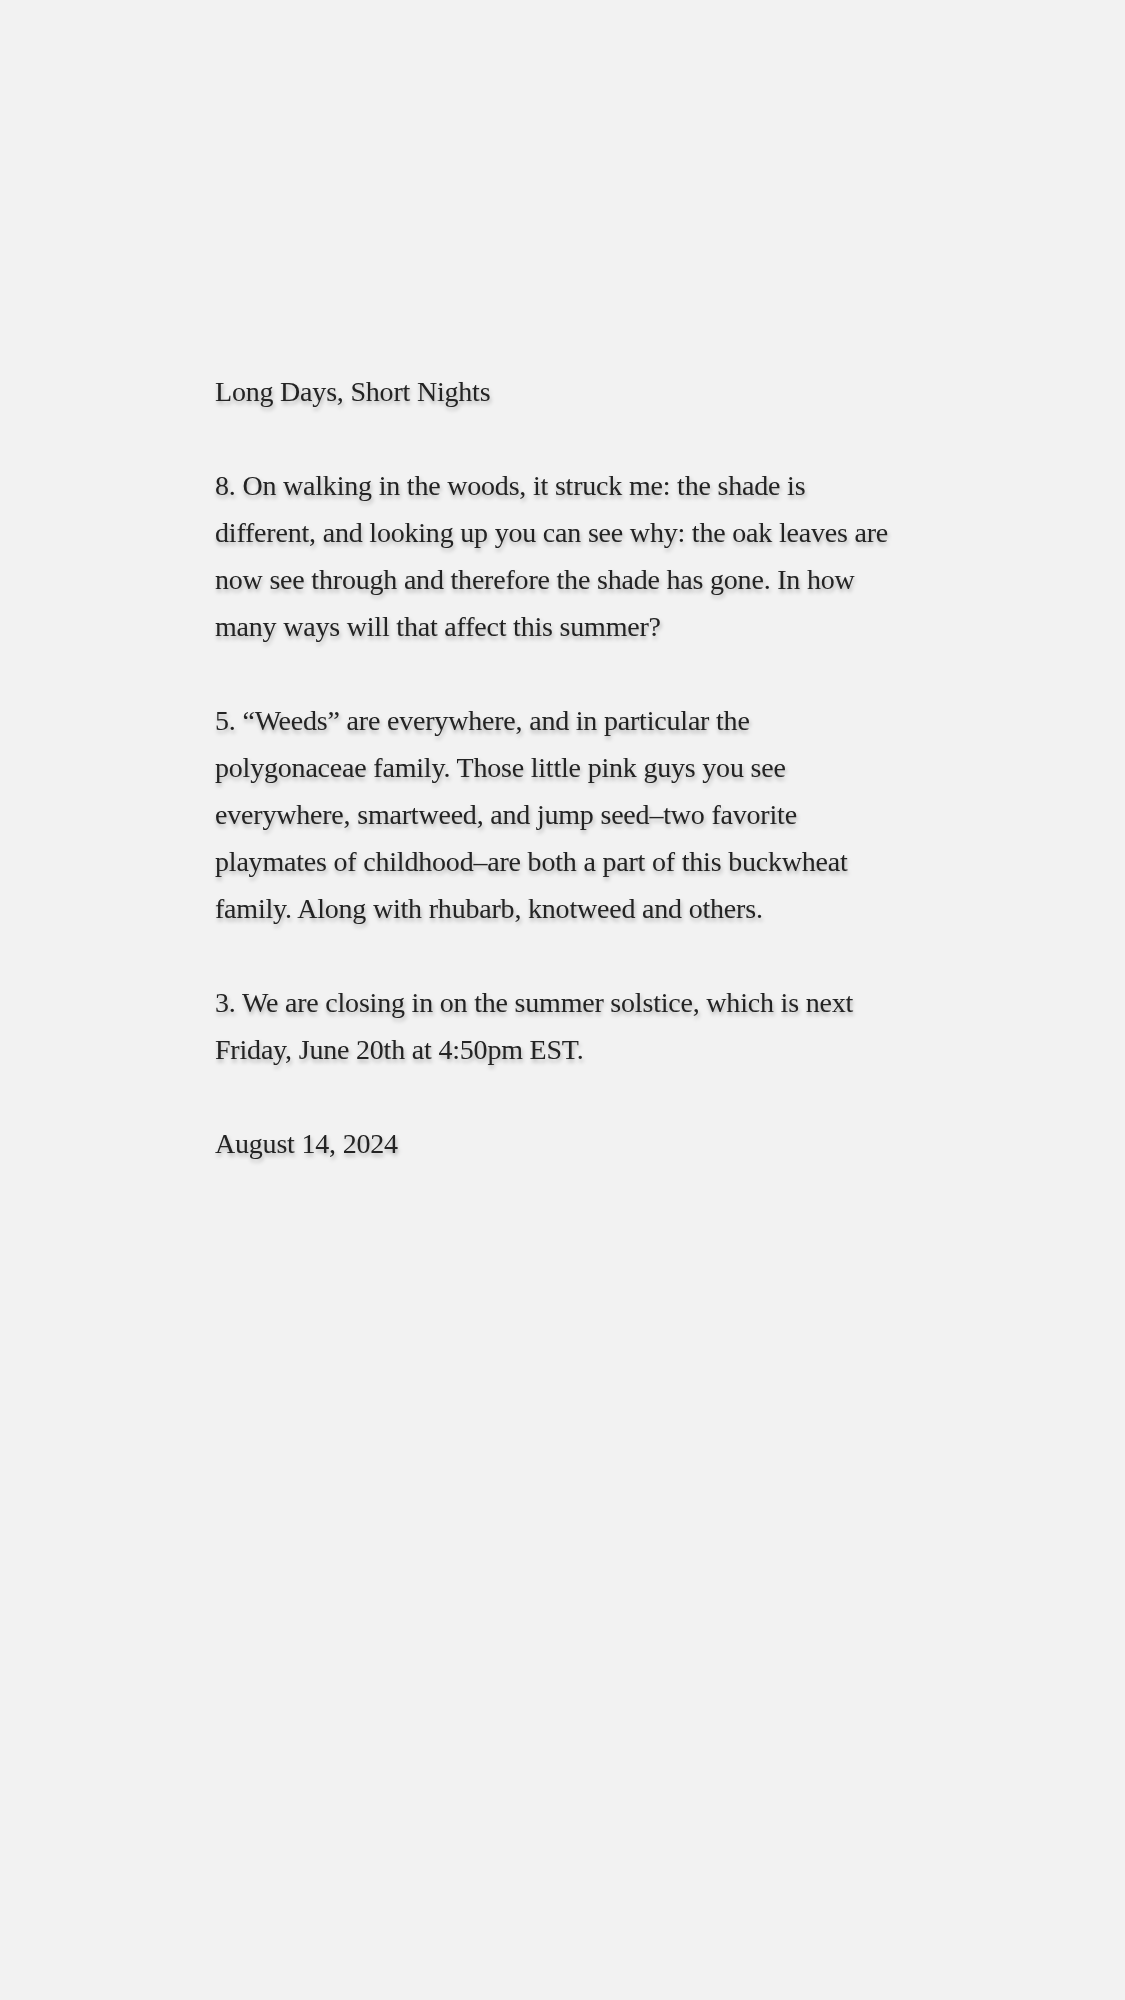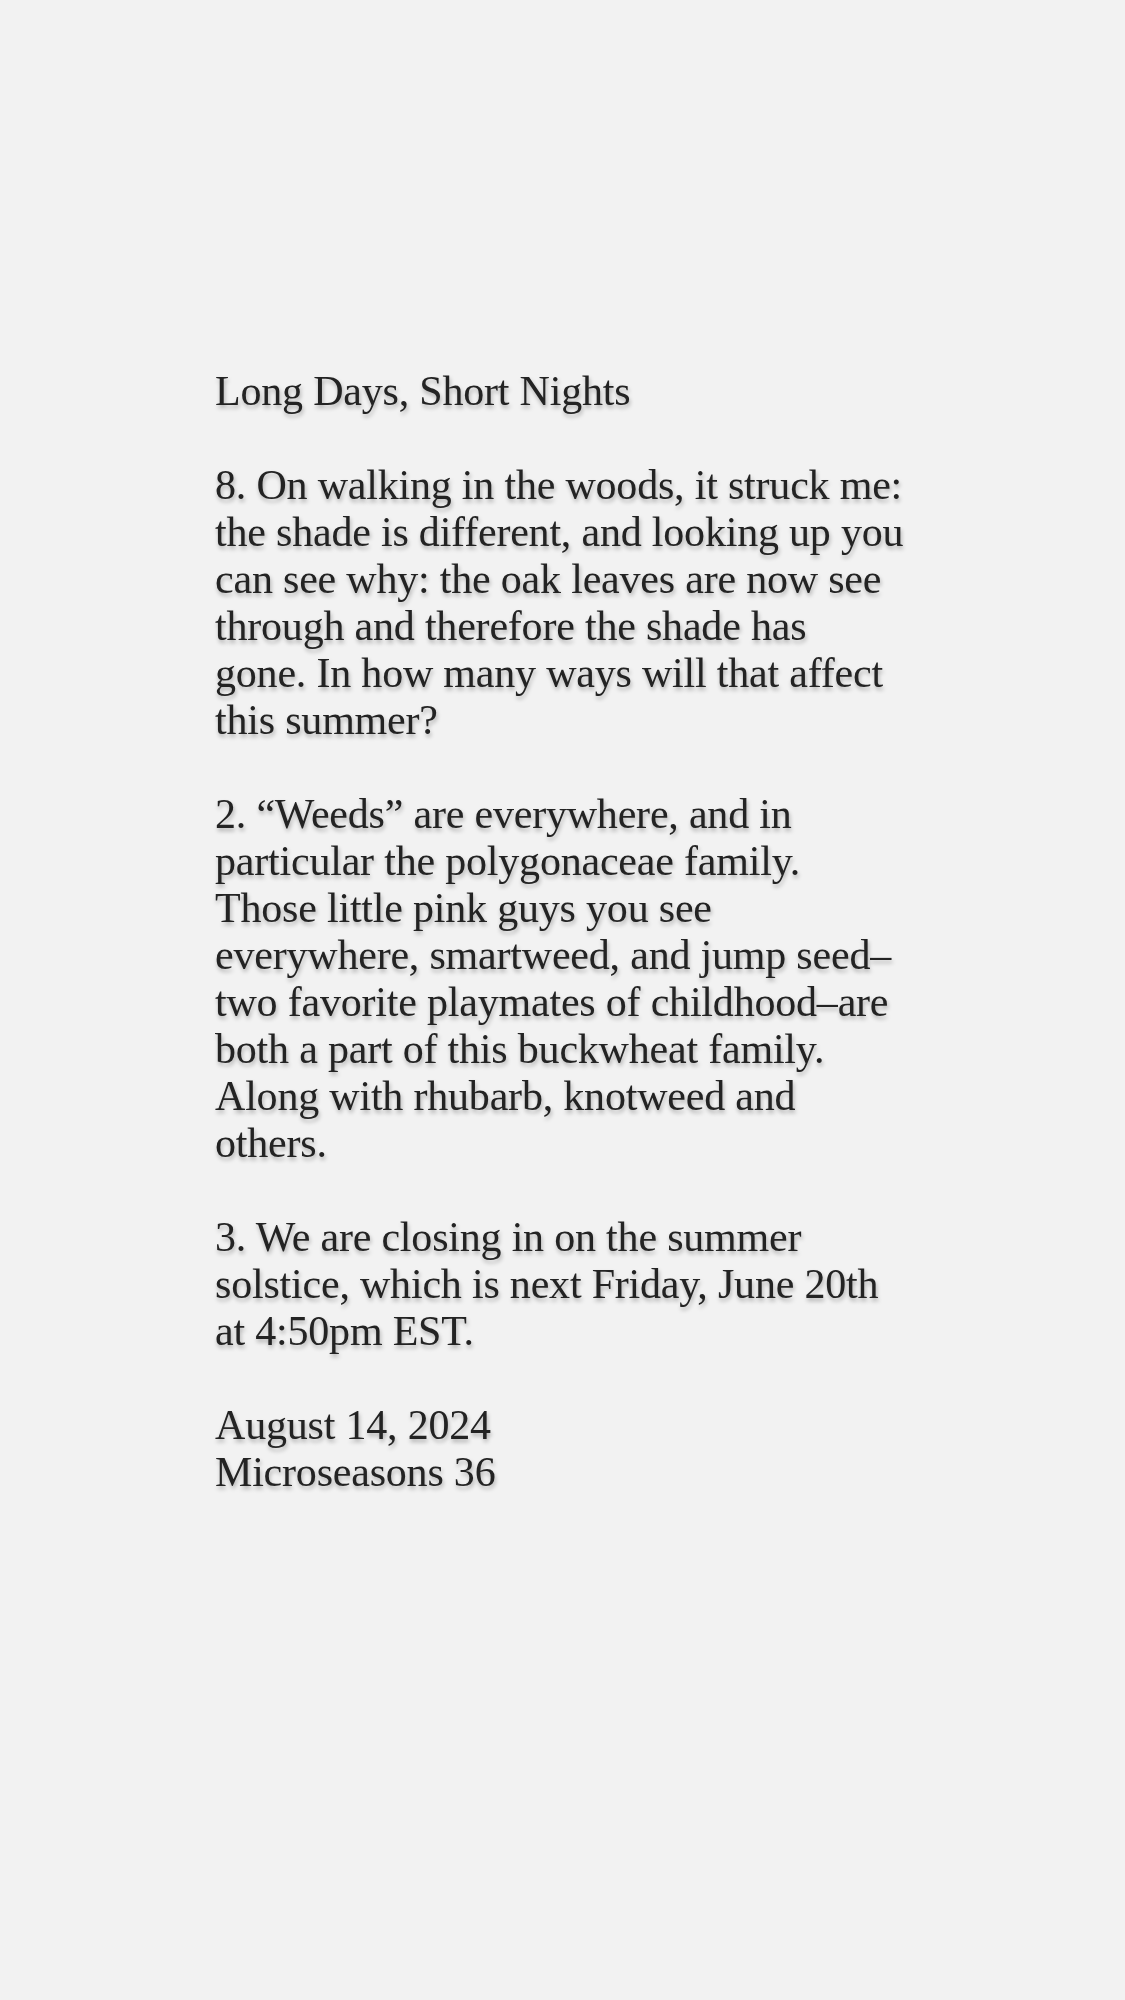--- a/index.html
+++ b/index.html
@@ -12,40 +12,39 @@
       height: 2000px;
       position: relative;
       overflow: hidden;
     }
     .note {
       position: absolute;
       left: 215px;
       top: 368px;
       width: 690px;
       font-family: "Liberation Serif", "DejaVu Serif", serif;
-      font-size: 42px;
+      font-size: 28px;
       line-height: 47px;
       color: #232323;
       text-shadow: 1px 3px 4px rgba(0,0,0,0.28);
       letter-spacing: -0.2px;
     }
     .note p {
       margin: 0;
     }
     .gap {
       height: 47px;
     }
   </style>
 </head>
 <body>
 
 <div class="note">
   <p>Long Days, Short Nights</p>
   <div class="gap"></div>
   <p>8. On walking in the woods, it struck me: the shade is different, and looking up you can see why: the oak leaves are now see through and therefore the shade has gone. In how many ways will that affect this summer?</p>
   <div class="gap"></div>
-  <p>2. “Weeds” are everywhere, and in particular the polygonaceae family. Those little pink guys you see everywhere, smartweed, and jump seed–two favorite playmates of childhood–are both a part of this buckwheat family. Along with rhubarb, knotweed and others.</p>
+  <p>5. “Weeds” are everywhere, and in particular the polygonaceae family. Those little pink guys you see everywhere, smartweed, and jump seed–two favorite playmates of childhood–are both a part of this buckwheat family. Along with rhubarb, knotweed and others.</p>
   <div class="gap"></div>
   <p>3. We are closing in on the summer solstice, which is next Friday, June 20th at 4:50pm EST.</p>
   <div class="gap"></div>
   <p>August 14, 2024</p>
-  <p>Microseasons 36</p>
 </div>
 
 </body></html>

